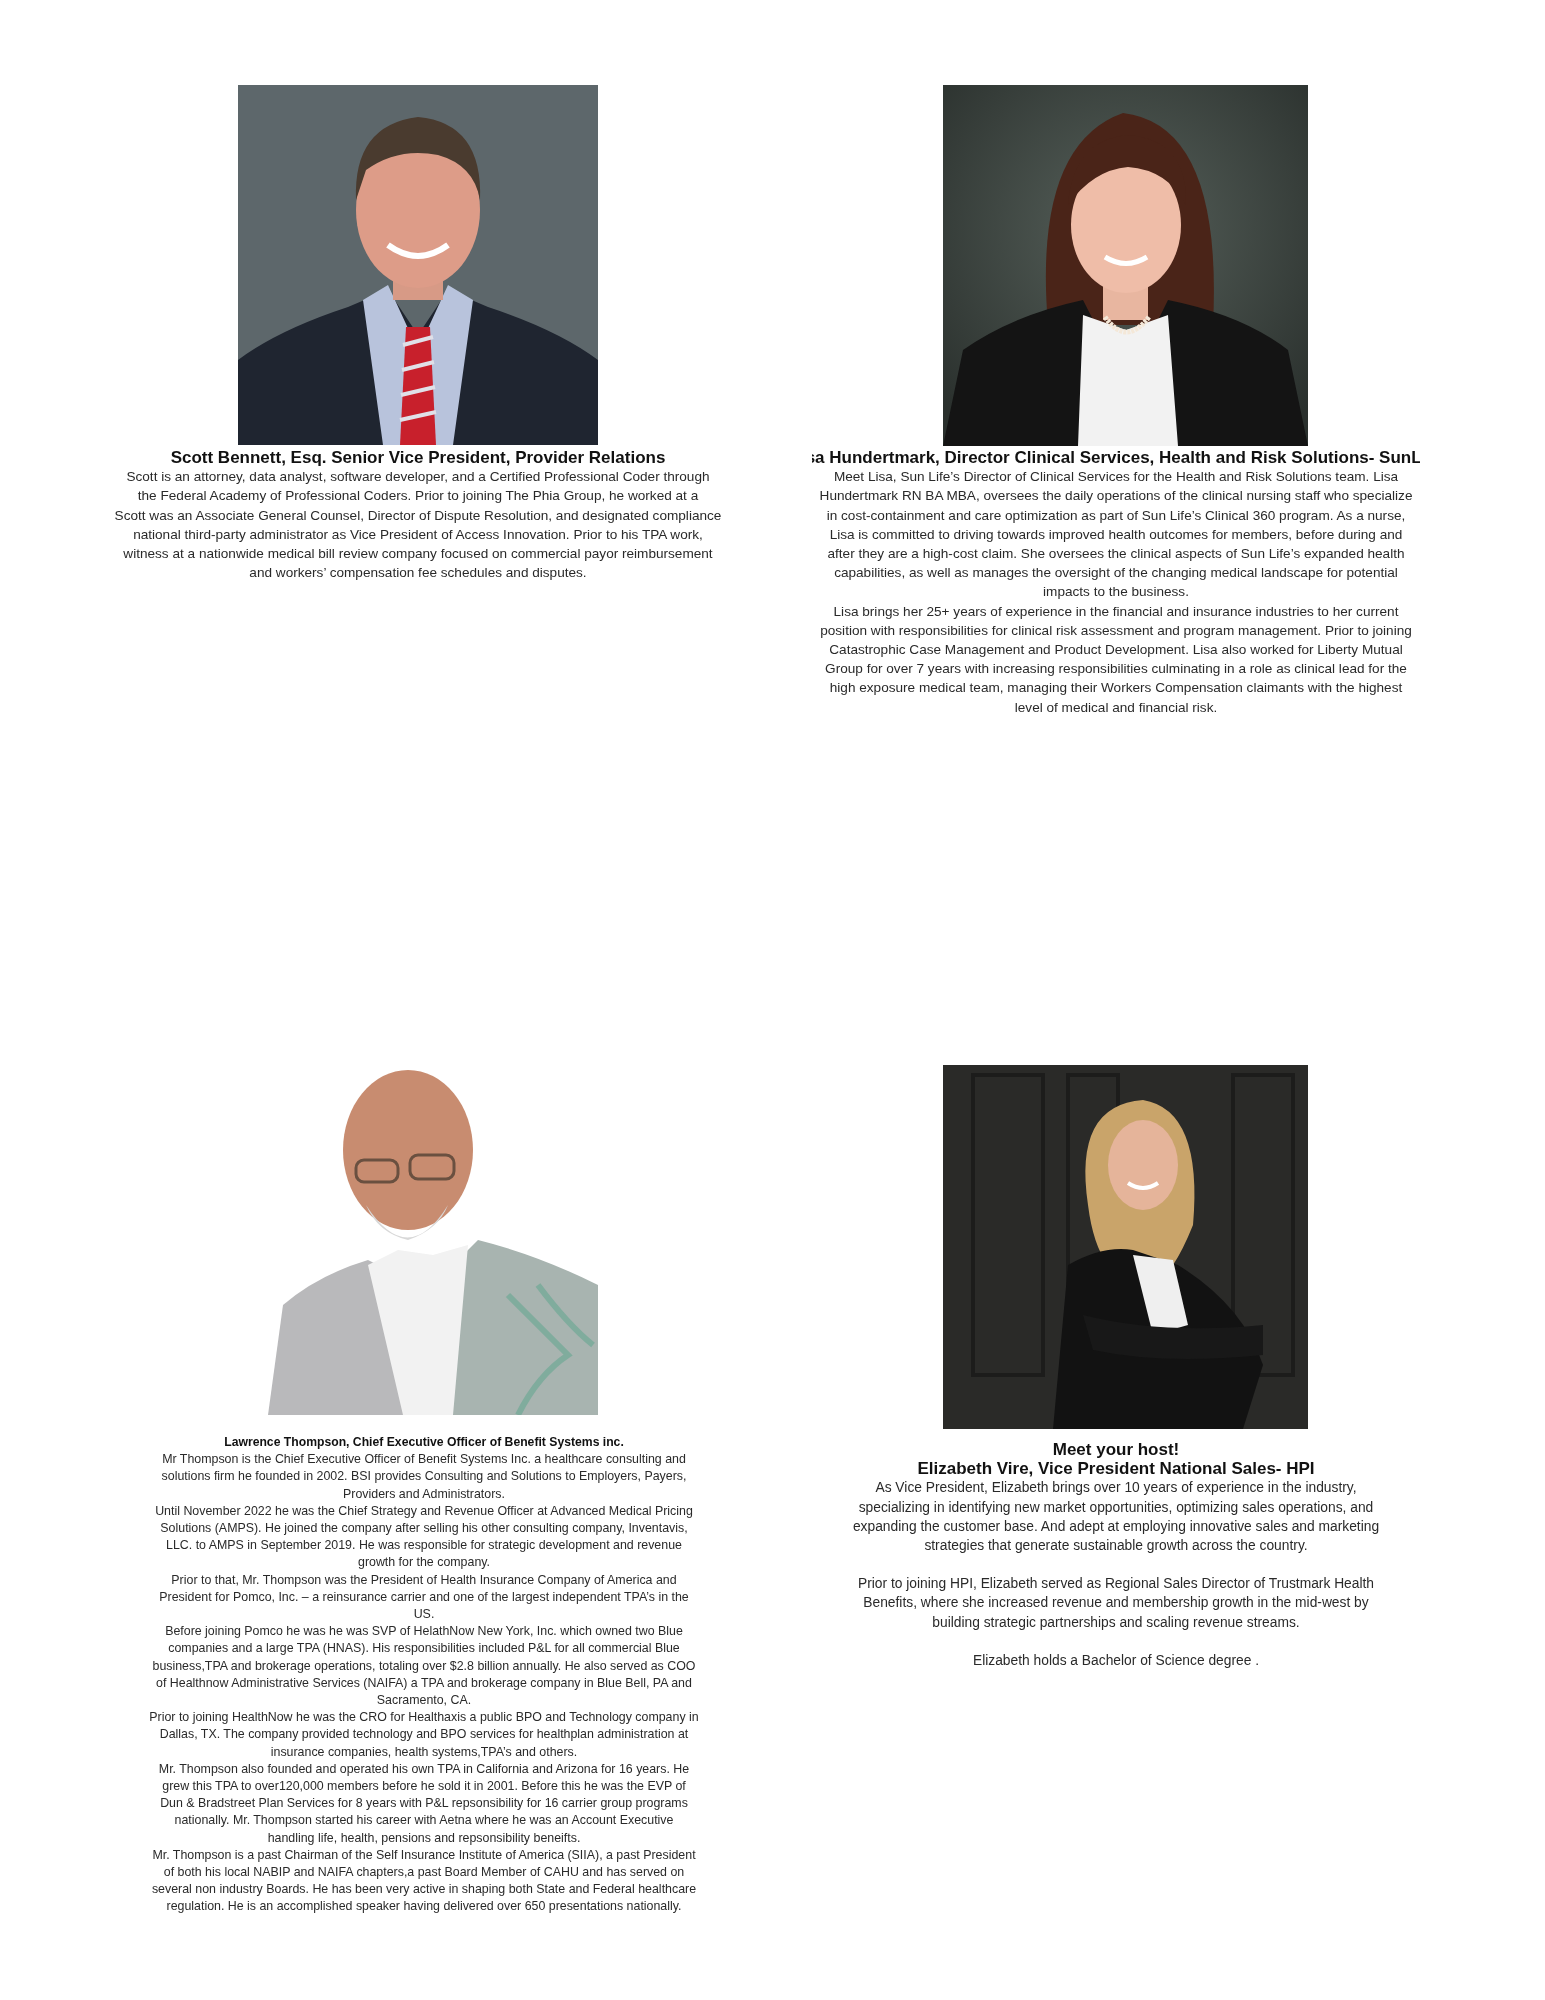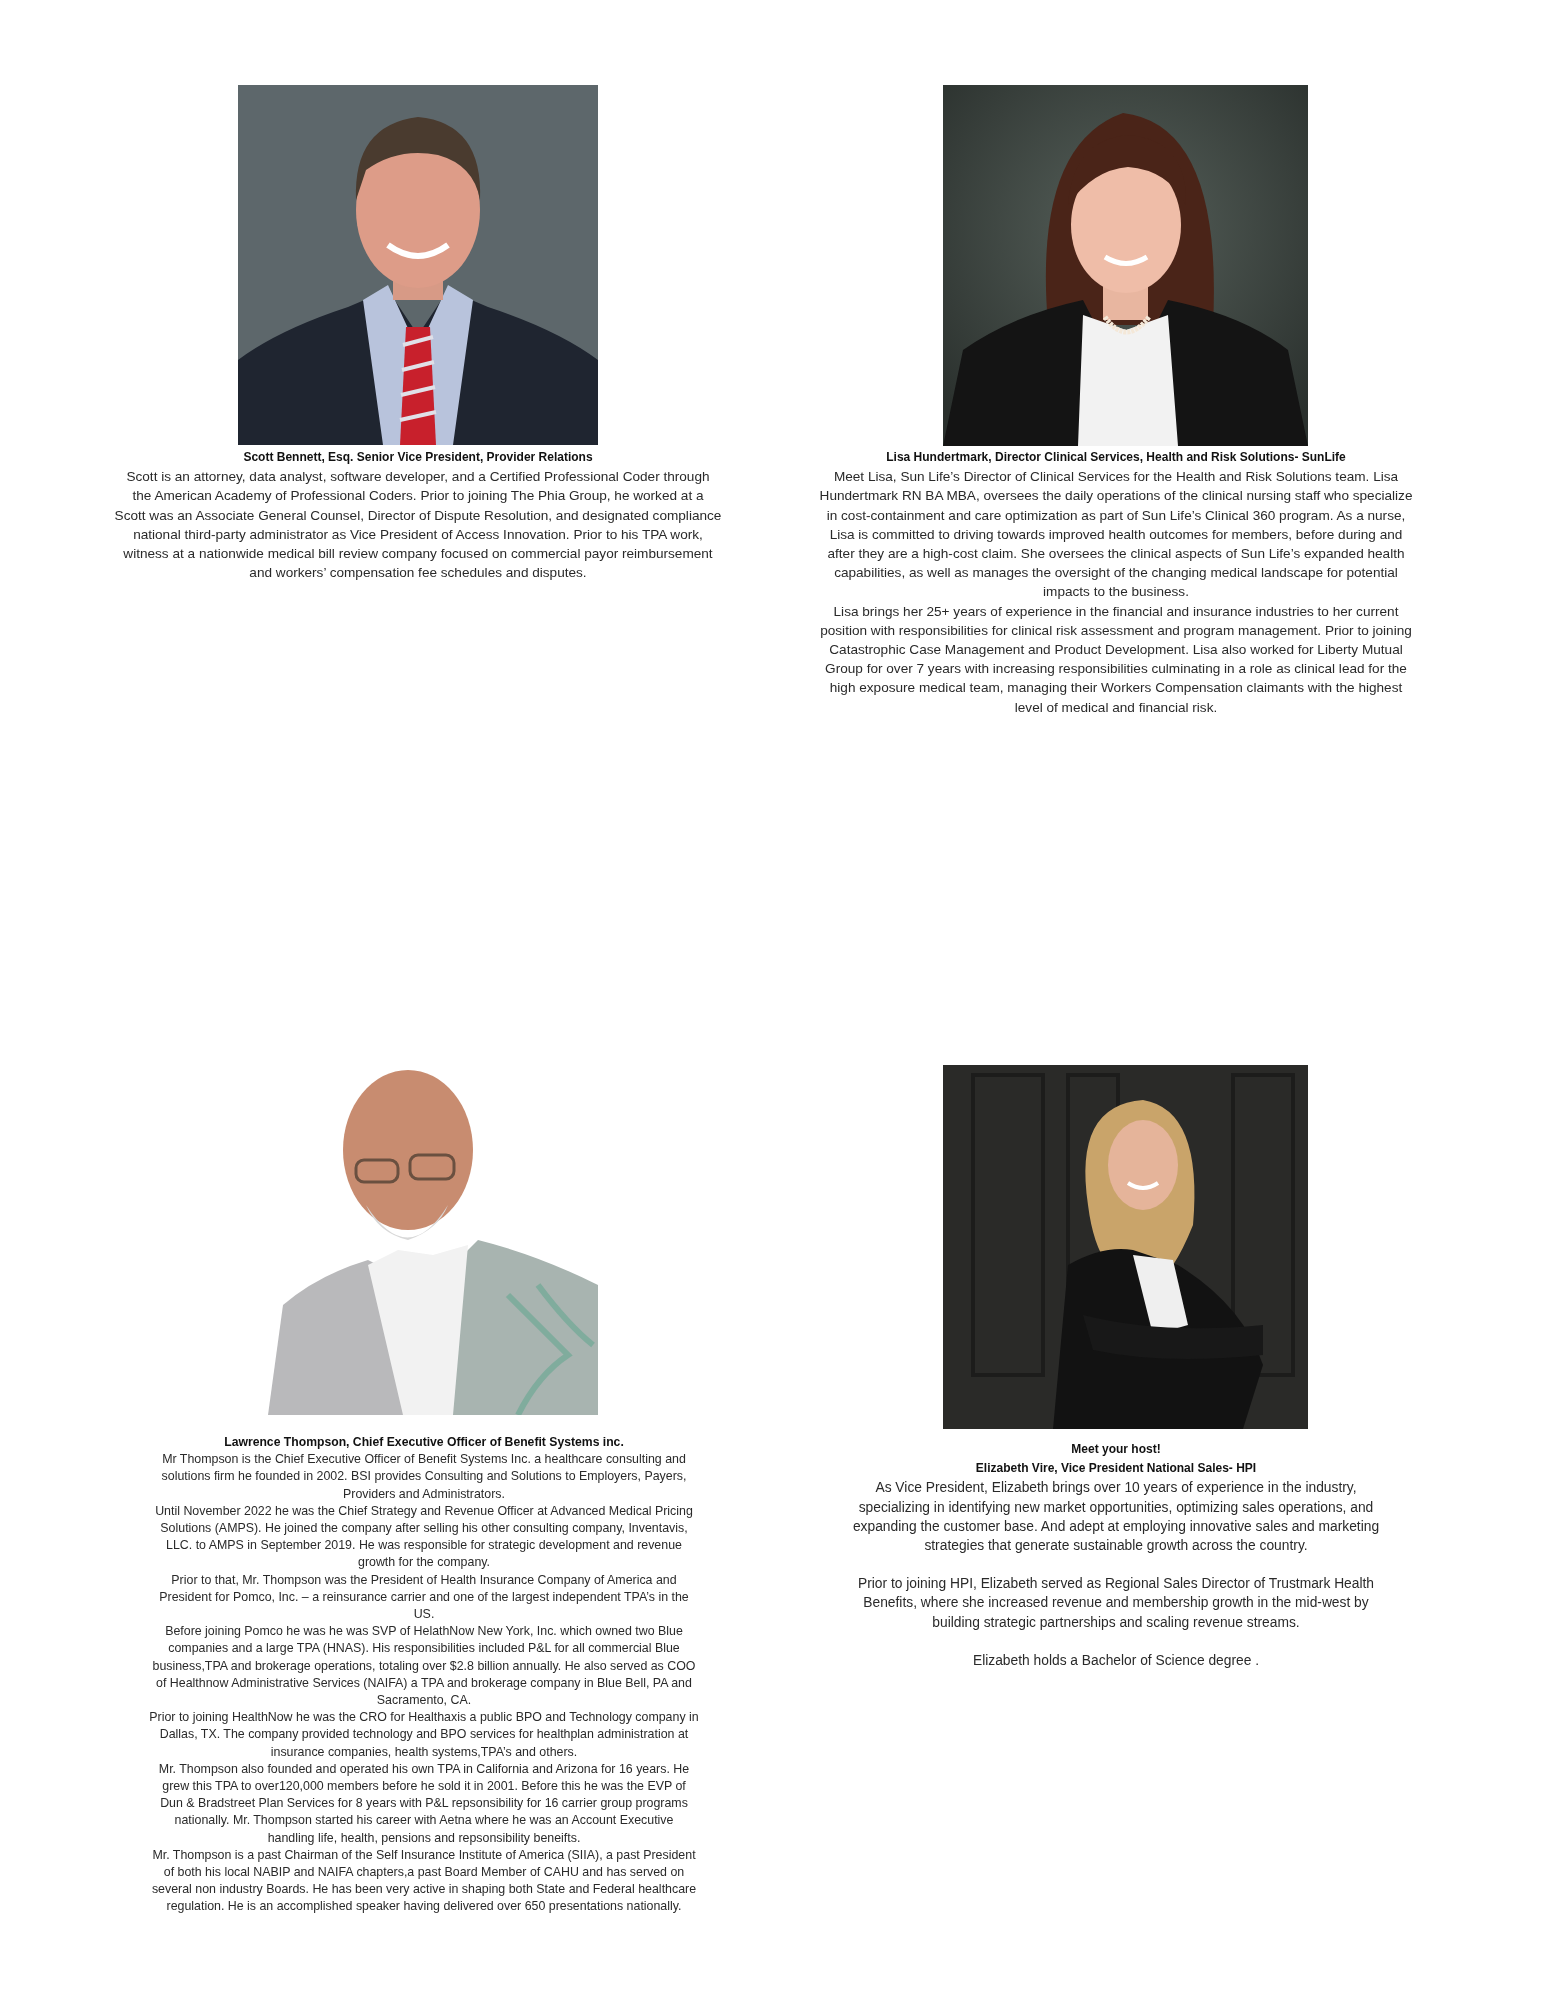--- a/index.html
+++ b/index.html
@@ -28,21 +28,21 @@
       font-size: 13.6px;
       line-height: 19.2px;
       color: #2a2a2a;
     }
     .textblock .inner {
       position: relative;
     }
     .title {
       font-weight: bold;
       color: #111;
-      font-size: 12px;
+      font-size: 17px;
       white-space: nowrap;
     }
     .line { white-space: nowrap; }
     .gap { height: 19px; }
 
     
     #photo-scott { left: 238px; top: 85px; width: 360px; height: 360px; }
     #text-scott { left: 114px; top: 448px; width: 608px; }
     #text-scott .inner { width: 740px; left: -66px; }
 
@@ -83,21 +83,21 @@
     <path d="M118 115 Q115 40 180 32 Q245 38 242 115 Q236 80 200 70 Q160 62 128 85 Z" fill="#4a3b2f"></path>
 
     <path d="M150 160 Q180 182 210 160" stroke="#fff" stroke-width="6" fill="none"></path>
   </svg>
 </div>
 
 <div class="textblock" id="text-scott">
   <div class="inner">
     <div class="title">Scott Bennett, Esq.  Senior Vice President, Provider Relations</div>
     <div class="line">Scott is an attorney, data analyst, software developer, and a Certified Professional Coder through</div>
-    <div class="line">the American Academy of Professional Coders. Prior to joining The Phia Group, he worked at a</div>
+    <div class="line">the Federal Academy of Professional Coders. Prior to joining The Phia Group, he worked at a</div>
     <div class="line">Scott was an Associate General Counsel, Director of Dispute Resolution, and designated compliance</div>
     <div class="line">national third-party administrator as Vice President of Access Innovation. Prior to his TPA work,</div>
     <div class="line">witness at a nationwide medical bill review company focused on commercial payor reimbursement</div>
     <div class="line">and workers’ compensation fee schedules and disputes.</div>
   </div>
 </div>
 
 <div class="photo" id="photo-lisa">
   <svg viewBox="0 0 365 361" preserveAspectRatio="none">
     <defs>

